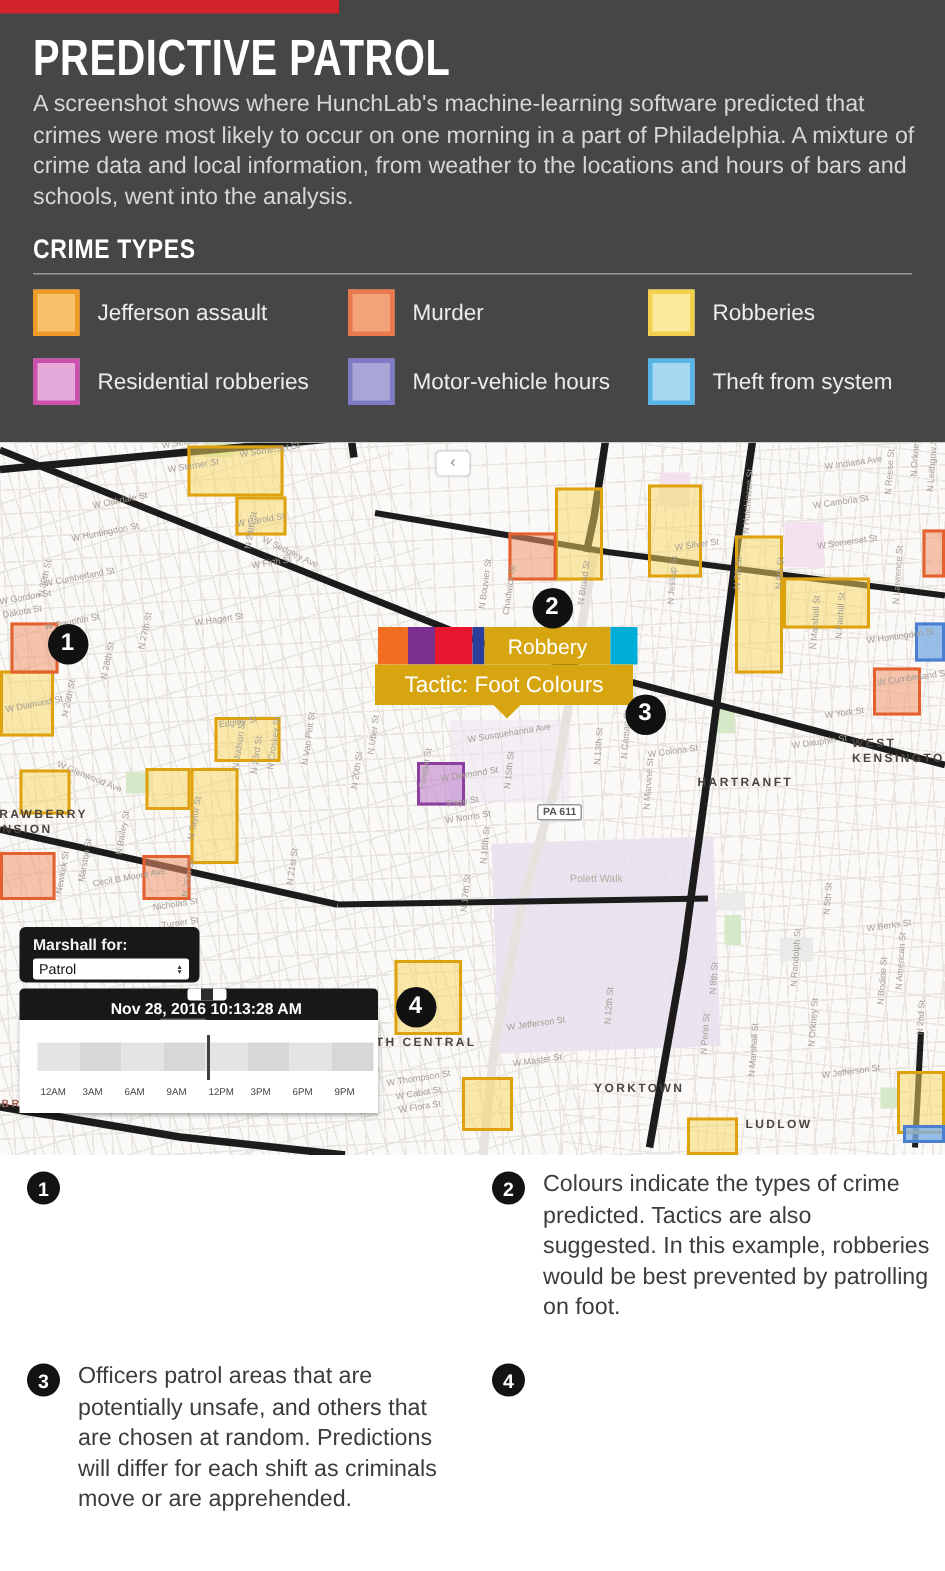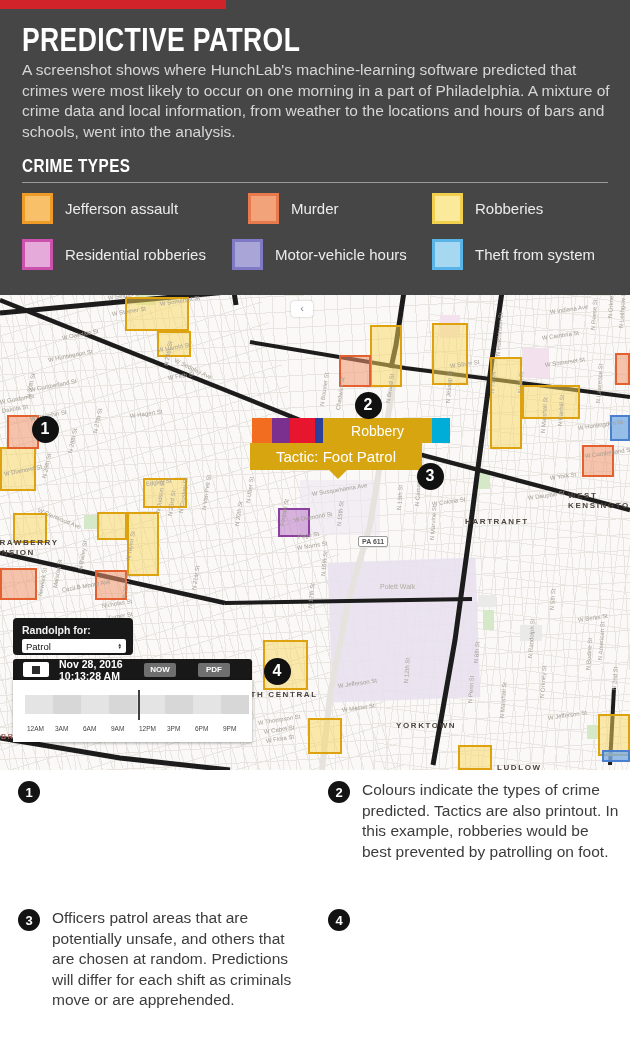--- a/index.html
+++ b/index.html
@@ -37,35 +37,35 @@
               white-space:pre-line;line-height:1.3;}
   .area-red{color:#a8625c;font-size:7px;}
   .map-badge{position:absolute;width:27px;height:27px;border-radius:50%;background:#111;color:#fff;
              font-size:16px;font-weight:bold;display:flex;align-items:center;justify-content:center;}
   #route-badge{position:absolute;background:#fff;border:1px solid #9a9a9a;border-radius:2px;
                font-size:7px;color:#555;padding:1px 3px;font-weight:bold;}
   #poi-label{position:absolute;font-size:7px;color:#b1aba1;}
   #map-control{position:absolute;left:291px;top:6px;width:22px;height:16px;background:#fff;border-radius:3px;
                box-shadow:0 0 2px rgba(0,0,0,.3);color:#8a8a8a;font-size:11px;line-height:15px;text-align:center;}
   
-  #callout-top{position:absolute;left:252px;top:123px;width:198px;height:25px;display:flex;}
+  #callout-top{position:absolute;left:252px;top:123px;width:173px;height:25px;display:flex;}
   .seg{height:100%;}
   #callout-gold{flex:1;display:flex;align-items:center;justify-content:center;color:#fff;font-size:14px;}
   #callout-bottom{position:absolute;left:250px;top:148px;width:172px;height:27px;display:flex;
                   align-items:center;justify-content:center;color:#fff;font-size:15px;}
   #callout-pointer{position:absolute;left:329px;top:175px;width:0;height:0;
                    border-left:9px solid transparent;border-right:9px solid transparent;border-top:9px solid;}
   
   .dark-panel{position:absolute;background:#181818;border-radius:4px;}
   .panel-label{position:absolute;left:9px;top:6px;color:#f2f2f2;font-size:10.5px;font-weight:bold;}
   .select{position:absolute;left:9px;top:21px;right:7px;height:14px;background:#fff;border-radius:2px;
           display:flex;align-items:center;font-size:9.5px;color:#111;padding:0 4px;justify-content:space-between;}
   .updown{display:flex;flex-direction:column;line-height:3.2px;font-size:4.5px;color:#333;}
   #timebar{position:absolute;left:13px;top:364px;width:239px;height:21px;background:#181818;
-           border-radius:3px 3px 0 0;display:flex;align-items:center;}
+           border-radius:3px 3px 0 0;display:flex;align-items:center;flex-direction:column;}
   #stop-btn{width:26px;height:15px;background:#fff;border-radius:2px;margin-left:10px;
             display:flex;align-items:center;justify-content:center;}
   #stop-glyph{width:8px;height:8px;background:#2d2d2d;}
   #timestamp{color:#fff;font-size:10.5px;font-weight:bold;margin-left:10px;flex:1;}
   .mini-btn{width:32px;height:14px;background:#6f6f6f;border-radius:2px;color:#fff;font-size:8px;
             font-weight:bold;display:flex;align-items:center;justify-content:center;margin-right:22px;}
   #timeline-panel{position:absolute;left:13px;top:385px;width:239px;height:62px;background:#fff;
                   box-shadow:0 1px 3px rgba(0,0,0,.35);}
   #tl-track{position:absolute;left:12px;top:15px;width:224px;height:19px;display:flex;}
   .tl-seg{flex:1;}
@@ -87,21 +87,21 @@
     <div id="redbar" style="background: rgb(210, 35, 42);"></div>
     <div id="title">PREDICTIVE PATROL</div>
     <div id="desc">A screenshot shows where HunchLab's machine-learning software predicted that crimes were most likely to occur on one morning in a part of Philadelphia. A mixture of crime data and local information, from weather to the locations and hours of bars and schools, went into the analysis.</div>
     <div id="crime-heading">CRIME TYPES</div>
     <div id="rule"></div>
     <div id="legend">
         <div class="leg-item" style="left: 22px; top: 193px;">
           <span class="leg-swatch" style="background: rgb(249, 192, 106); border-color: rgb(239, 155, 40);"></span>
           <span class="leg-label">Jefferson assault</span>
         </div>
-        <div class="leg-item" style="left: 248px; top: 193px;">
+        <div class="leg-item" style="left: 232px; top: 193px;">
           <span class="leg-swatch" style="background: rgb(242, 163, 121); border-color: rgb(233, 122, 77);"></span>
           <span class="leg-label">Murder</span>
         </div>
         <div class="leg-item" style="left: 432px; top: 193px;">
           <span class="leg-swatch" style="background: rgb(251, 234, 155); border-color: rgb(243, 207, 78);"></span>
           <span class="leg-label">Robberies</span>
         </div>
         <div class="leg-item" style="left: 22px; top: 239px;">
           <span class="leg-swatch" style="background: rgb(230, 170, 218); border-color: rgb(203, 81, 173);"></span>
           <span class="leg-label">Residential robberies</span>
@@ -262,41 +262,41 @@
         <span class="street" style="left: 264px; top: 434px; transform: rotate(-9deg);">W Cabot St</span>
         <span class="street" style="left: 266px; top: 443px; transform: rotate(-9deg);">W Flora St</span>
       </div>
     <div id="areas">
         <div class="area-label" style="left: -14px; top: 243px;">STRAWBERRY
 MANSION</div>
         <div class="area-label" style="left: 568px; top: 196px;">WEST KENSINGTON</div>
         <div class="area-label" style="left: 465px; top: 222px;">HARTRANFT</div>
         <div class="area-label" style="left: 228px; top: 395px;">NORTH CENTRAL</div>
         <div class="area-label" style="left: 396px; top: 426px;">YORKTOWN</div>
-        <div class="area-label" style="left: 497px; top: 468px;">LUDLOW</div>
+        <div class="area-label" style="left: 497px; top: 450px;">LUDLOW</div>
         <div class="area-label area-red" style="left: 1px; top: 437px;">BREWERYTOWN</div>
       </div>
 
     <div id="route-badge" style="left:358px;top:241px;">PA 611</div>
     <div id="poi-label" style="left:380px;top:288px;">Polett Walk</div>
     <div id="map-control">‹</div>
 
     <div id="callout-top">
       <span class="seg" style="width: 20px; background: rgb(243, 109, 33);"></span>
       <span class="seg" style="width: 18px; background: rgb(123, 47, 142);"></span>
       <span class="seg" style="width: 25px; background: rgb(232, 21, 46);"></span>
       <span class="seg" style="width: 8px; background: rgb(43, 63, 154);"></span>
       <span id="callout-gold" style="background: rgb(215, 165, 15);">Robbery</span>
       <span class="seg" id="callout-cyan" style="width: 18px; background: rgb(0, 172, 216);"></span>
     </div>
-    <div id="callout-bottom" style="background: rgb(215, 165, 15);">Tactic: Foot Patrol</div>
+    <div id="callout-bottom" style="background: rgb(215, 165, 15);">Tactic: Foot Colours</div>
     <div id="callout-pointer" style="border-top-color: rgb(215, 165, 15);"></div>
 
     <div class="dark-panel" style="left:13px;top:323px;width:120px;height:37px;">
-      <span class="panel-label">Randolph for:</span>
+      <span class="panel-label">Marshall for:</span>
       <span class="select">
         <span>Patrol</span>
         <span class="updown">
             <span>▲</span>
             <span>▼</span>
           </span>
       </span>
     </div>
     <div id="timebar">
       <span id="stop-btn">
@@ -338,21 +338,21 @@
       </div>
   </div>
 
   <div id="footer">
     <div id="annots">
         <div class="annot" style="left: 18px; top: 10px; position: absolute;">
           <span class="annot-badge">1</span>
         </div>
         <div class="annot" style="left: 328px; top: 10px; position: absolute;">
           <span class="annot-badge">2</span>
-          <div class="annot-text">Colours indicate the types of crime predicted. Tactics are also printout. In this example, robberies would be best prevented by patrolling on foot.</div>
+          <div class="annot-text">Colours indicate the types of crime predicted. Tactics are also suggested. In this example, robberies would be best prevented by patrolling on foot.</div>
         </div>
         <div class="annot" style="left: 18px; top: 138px; position: absolute;">
           <span class="annot-badge">3</span>
           <div class="annot-text">Officers patrol areas that are potentially unsafe, and others that are chosen at random. Predictions will differ for each shift as criminals move or are apprehended.</div>
         </div>
         <div class="annot" style="left: 328px; top: 138px; position: absolute;">
           <span class="annot-badge">4</span>
         </div>
       </div>
 

